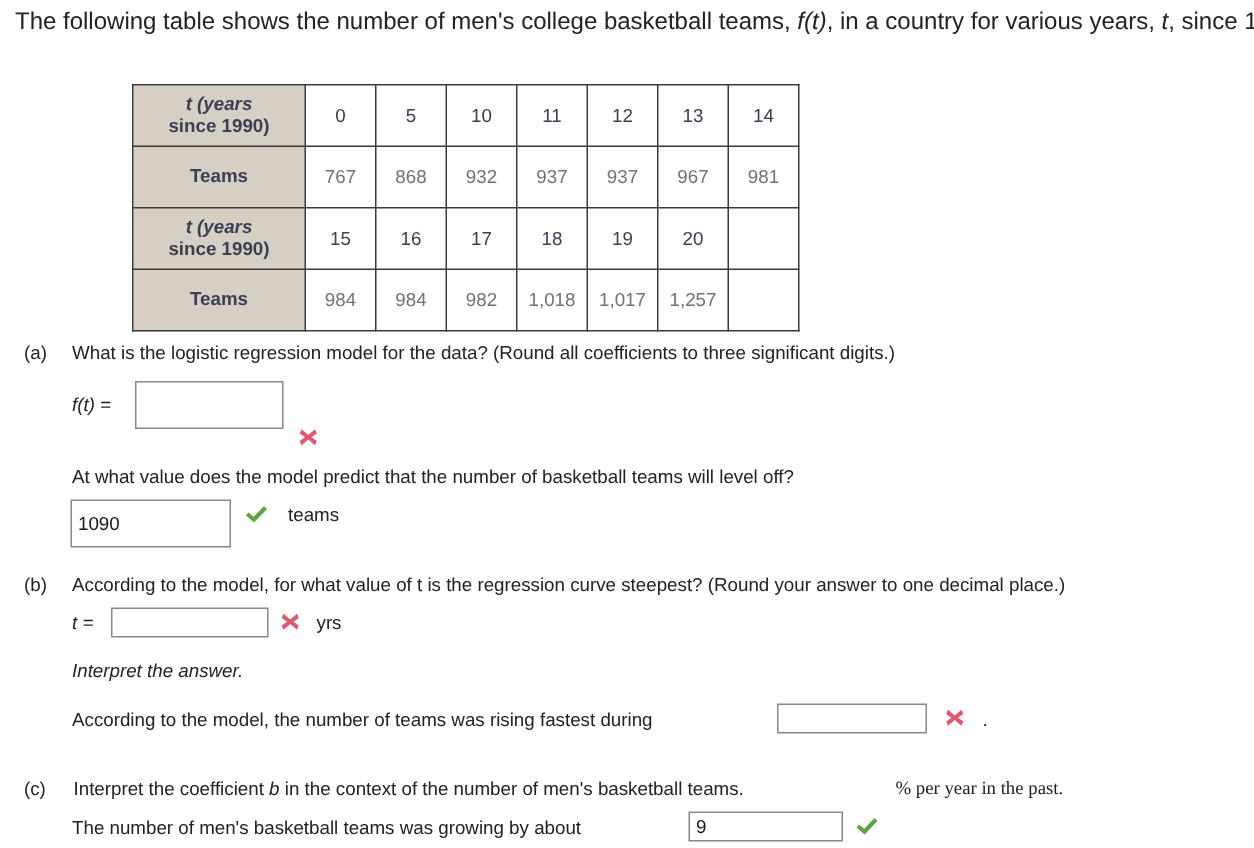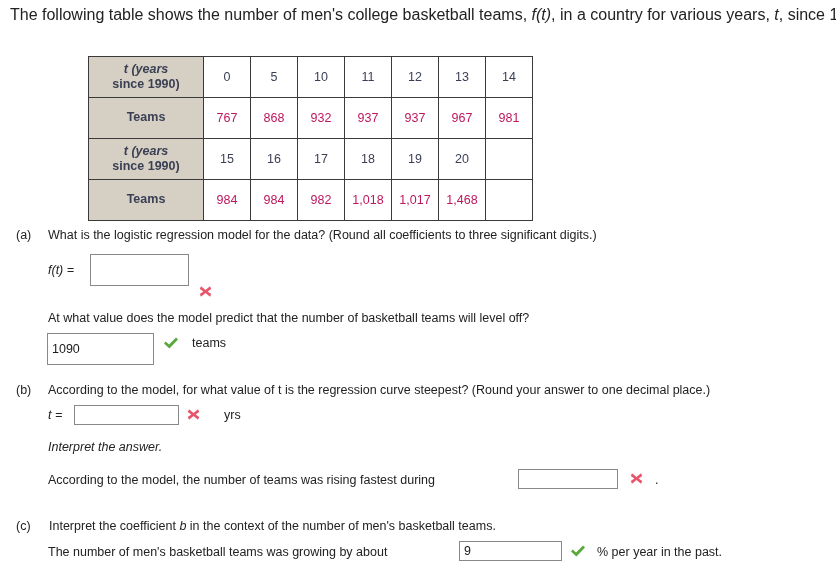--- a/index.html
+++ b/index.html
@@ -54,21 +54,21 @@
     font-weight: bold;
     width: 102px;
     line-height: 1.22;
     font-size: 12.5px;
   }
   td.tval {
     color: #3a3f54;
     width: 34px;
   }
   td.teamval {
-    color: #be185d;
+    color: #737373;
     width: 34px;
   }
   td.empty {
     background: #ffffff;
   }
 
   
   .qlabel {
     position: absolute;
     font-size: 12.5px;
@@ -148,21 +148,21 @@
       <td class="tval">20</td>
       <td class="tval empty"></td>
     </tr>
     <tr>
       <td class="rowhead">Teams</td>
       <td class="teamval">984</td>
       <td class="teamval">984</td>
       <td class="teamval">982</td>
       <td class="teamval">1,018</td>
       <td class="teamval">1,017</td>
-      <td class="teamval">1,468</td>
+      <td class="teamval">1,257</td>
       <td class="teamval empty"></td>
     </tr>
   </tbody>
 </table>
 
 <div class="qlabel" style="left:16px; top:228px;">(a)</div>
 <div class="qtext" style="left:48px; top:228px;text-align:right;">What is the logistic regression model for the data? (Round all coefficients to three significant digits.)</div>
 
 <div class="qtext" style="left:48px; top:263px;"><em class="var">f(t) =</em></div>
 <input class="ans" style="left: 90px; top: 254px; width: 99px; height: 32px;" type="text" value="">
@@ -184,21 +184,21 @@
 <div class="qlabel" style="left:16px; top:383px;">(b)</div>
 <div class="qtext" style="left:48px; top:383px;text-align:center;">According to the model, for what value of t is the regression curve steepest? (Round your answer to one decimal place.)</div>
 
 <div class="qtext" style="left:48px; top:408px;"><em class="var">t =</em></div>
 <input class="ans" style="left: 74px; top: 405px; width: 105px; height: 20px;" type="text" value="">
 <span class="mark wrong" style="left:186px; top:407px;">
   <svg class="markicon" width="15" height="15" viewBox="0 0 15 15" aria-hidden="true">
     <path d="M3 2.2 L7.5 6 L12 2.2 L13.2 5 L9.6 7.5 L13.2 10 L12 12.8 L7.5 9 L3 12.8 L1.8 10 L5.4 7.5 L1.8 5 Z" fill="#e8546a"></path>
   </svg>
 </span>
-<div class="qtext" style="left:211px; top:408px;margin-left:13px;">yrs</div>
+<div class="qtext" style="left:211px; top:408px;">yrs</div>
 
 <div class="qtext" style="left:48px; top:440px;font-style:italic;">Interpret the answer.</div>
 <div class="qtext" style="left:48px; top:473px;">According to the model, the number of teams was rising fastest during</div>
 <input class="ans" style="left: 518px; top: 469px; width: 100px; height: 20px;" type="text" value="">
 <span class="mark wrong" style="left:629px; top:471px;">
   <svg class="markicon" width="15" height="15" viewBox="0 0 15 15" aria-hidden="true">
     <path d="M3 2.2 L7.5 6 L12 2.2 L13.2 5 L9.6 7.5 L13.2 10 L12 12.8 L7.5 9 L3 12.8 L1.8 10 L5.4 7.5 L1.8 5 Z" fill="#e8546a"></path>
   </svg>
 </span>
 <div class="qtext" style="left:655px; top:473px;">.</div>
@@ -206,13 +206,13 @@
 <div class="qlabel" style="left:16px; top:519px;">(c)</div>
 <div class="qtext" style="left:49px; top:519px;"><span>Interpret the coefficient </span><em class="var">b</em><span> in the context of the number of men's basketball teams.</span></div>
 
 <div class="qtext" style="left:48px; top:545px;">The number of men's basketball teams was growing by about</div>
 <input class="ans" style="left: 459px; top: 541px; width: 103px; height: 20px;" type="text" value="9">
 <span class="mark right" style="left:570px; top:544px;">
   <svg class="markicon" width="16" height="15" viewBox="0 0 16 15" aria-hidden="true">
     <path d="M1 7.6 L2.6 5.6 L6.1 8.5 L13 1.4 L15 3.4 L6.4 12.4 Z" fill="#5aa83c"></path>
   </svg>
 </span>
-<div class="qtext" style="left:597px; top:545px;">% per year in the past.</div>
+<div class="qtext" style="left:597px; top:518px;font-family:Liberation Serif, serif;">% per year in the past.</div>
 
 </body></html>

